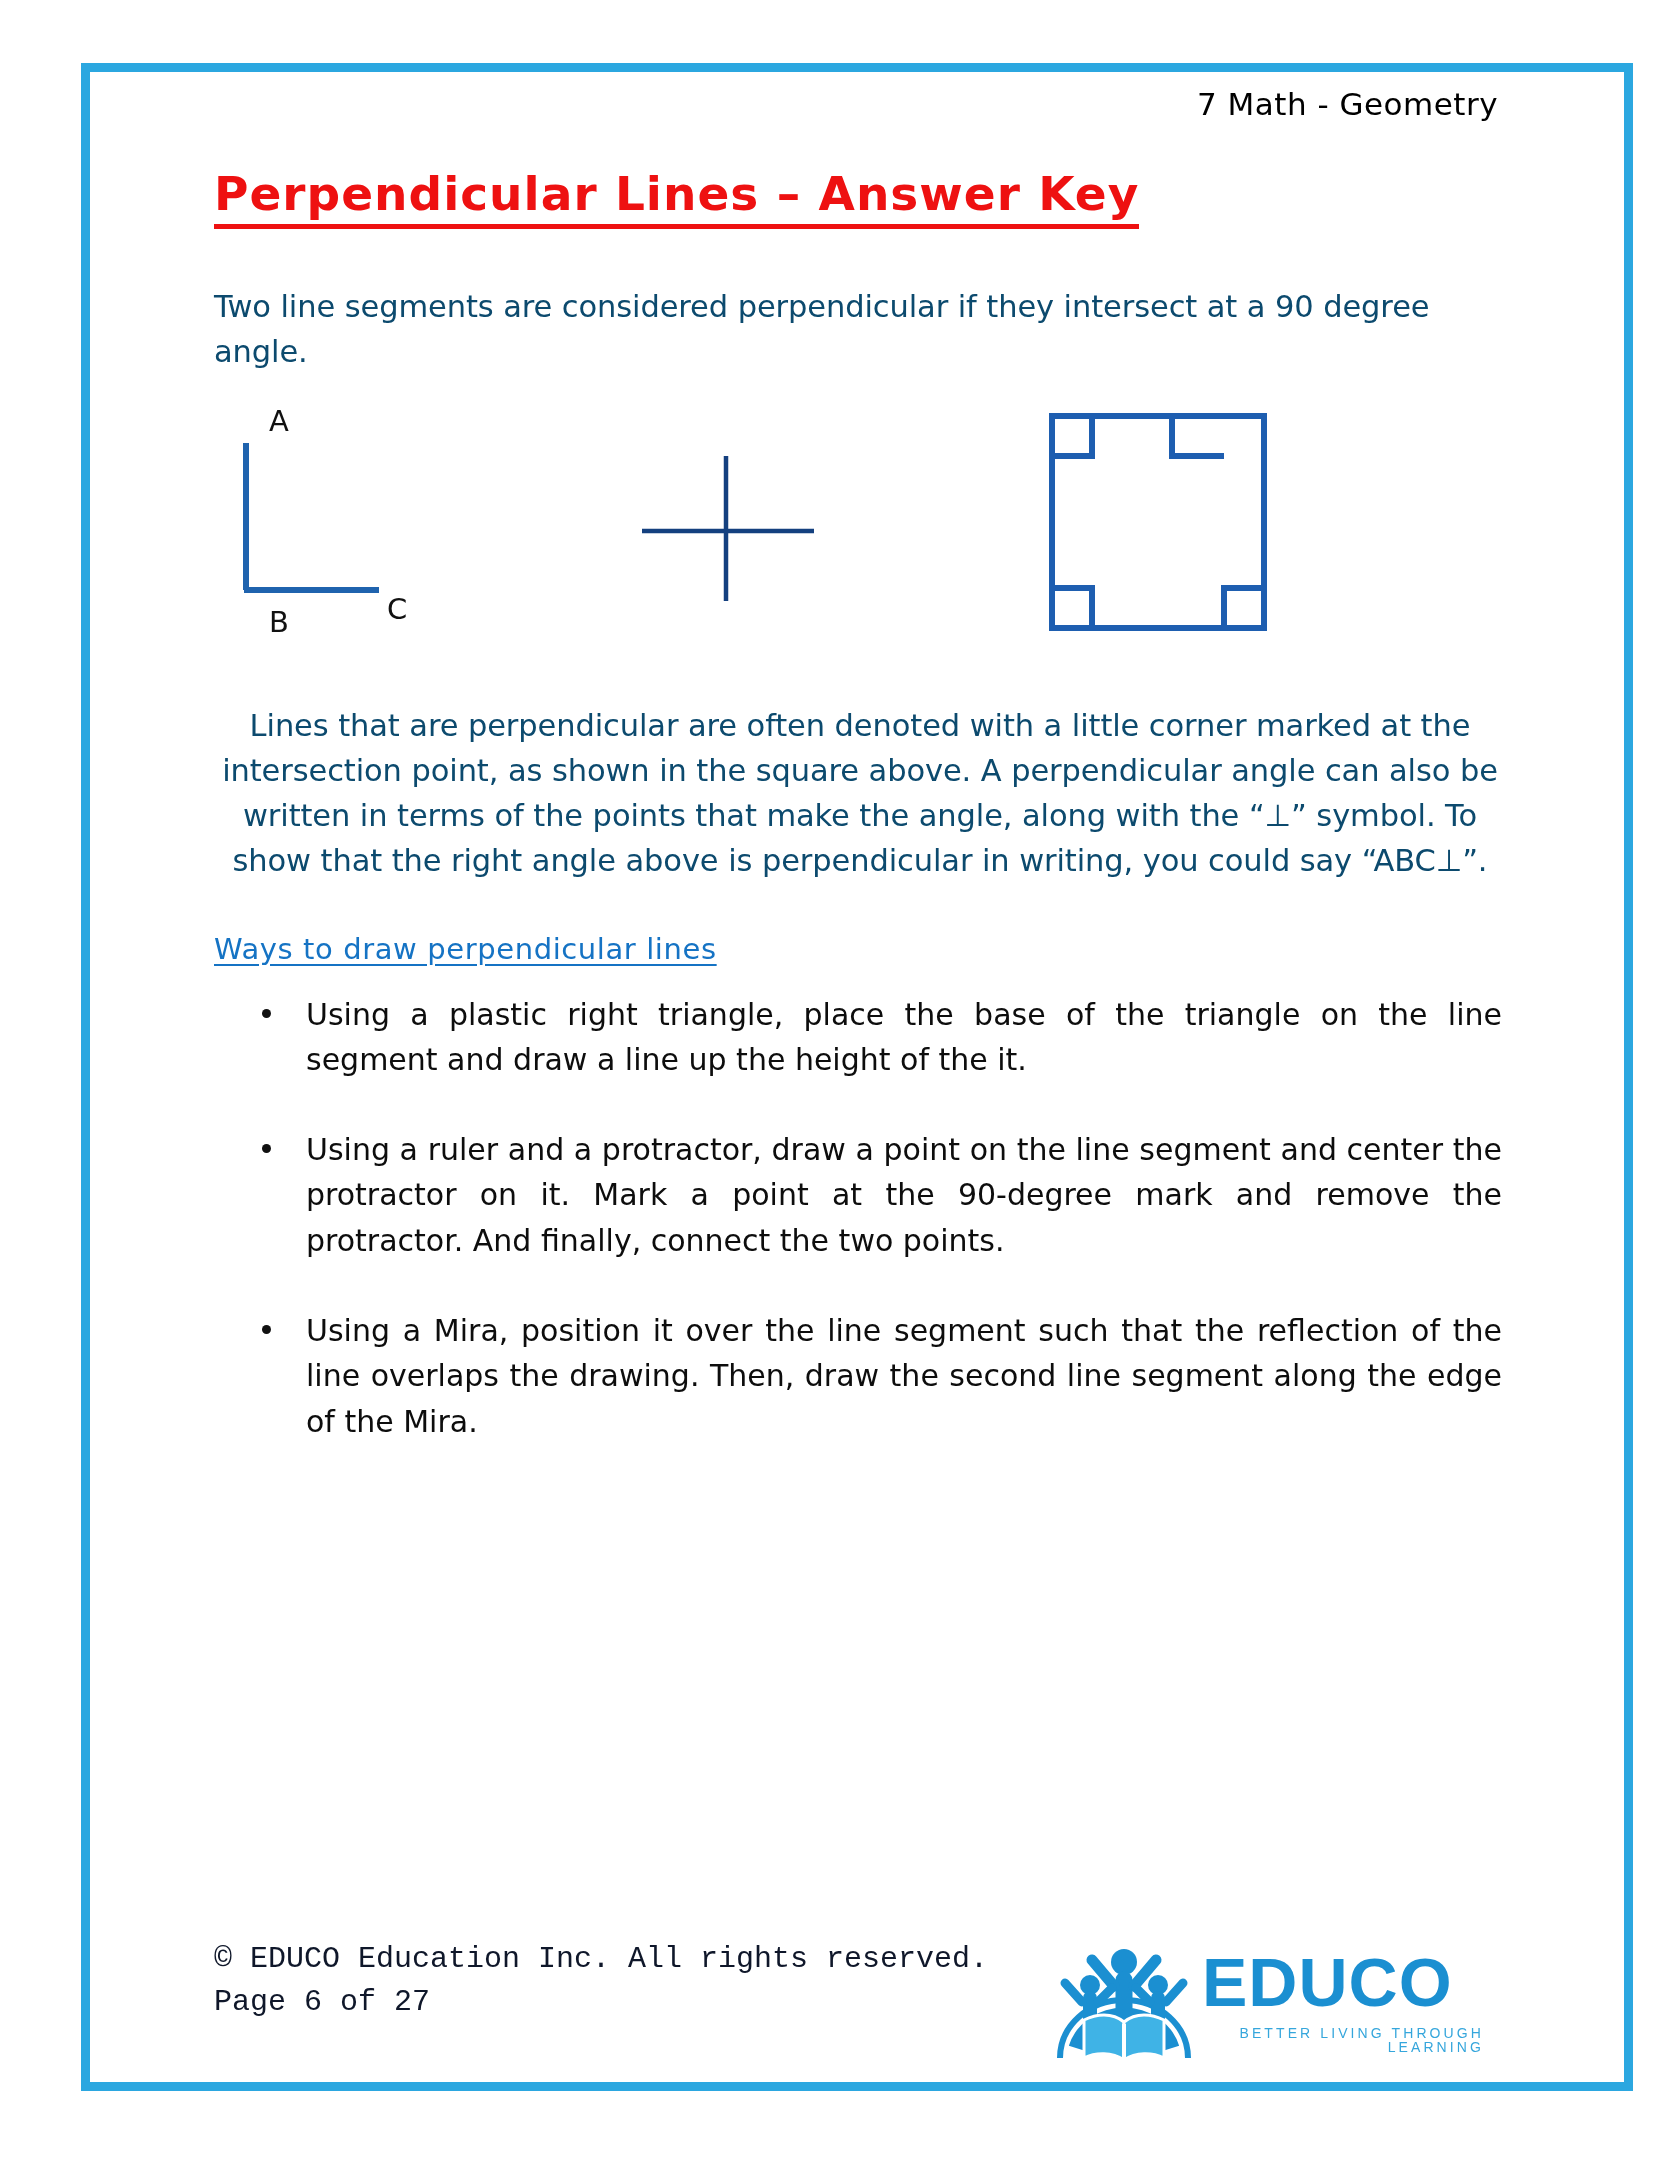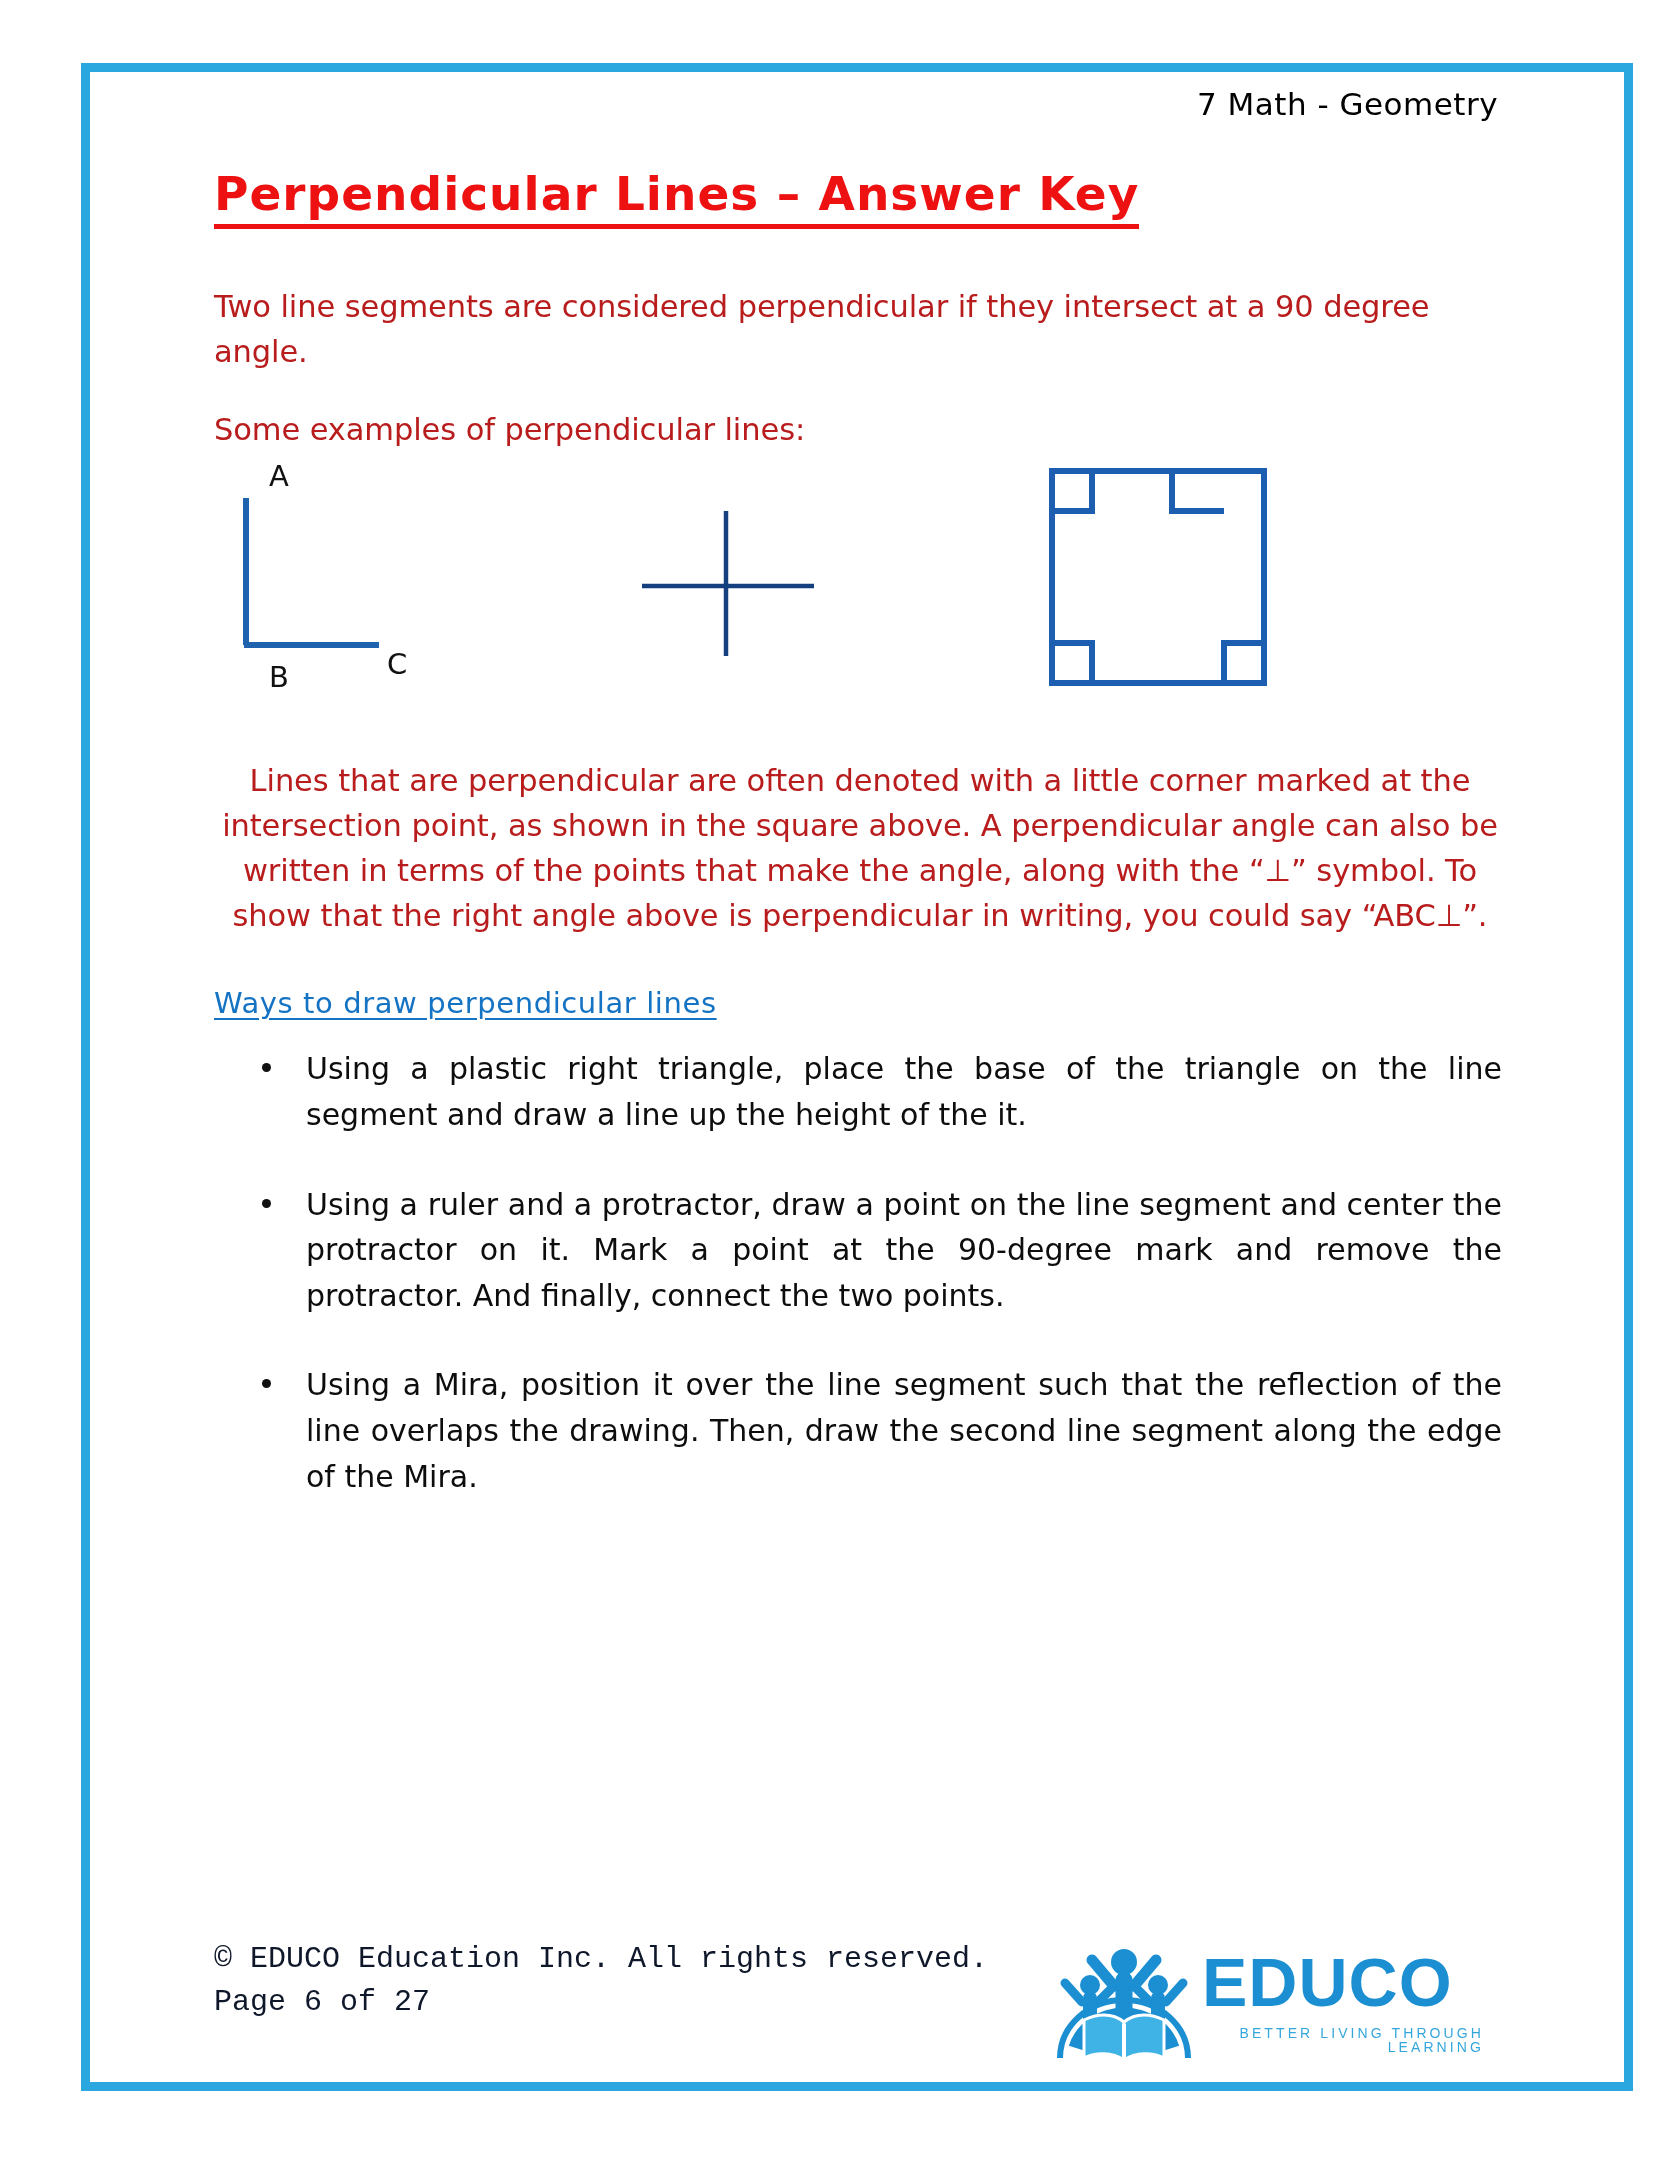--- a/index.html
+++ b/index.html
@@ -67,21 +67,21 @@
     border-bottom: 5px solid #ee1111;
     padding-bottom: 4px;
     display: inline-block;
     line-height: 1.1;
   }
 
   p.body-text {
     font-family: "DejaVu Sans", sans-serif;
     font-size: 30.5px;
     line-height: 1.47;
-    color: #b91c1c;
+    color: #0c4a6e;
     margin: 9px 0 34px 0;
     letter-spacing: -0.1px;
   }
 
   
   #figures {
     position: relative;
     height: 250px;
     margin-top: 6px;
     margin-bottom: 46px;
@@ -191,21 +191,20 @@
   <div id="page-border"></div>
 
   <div id="content">
 
     <div class="doc-header">7 Math - Geometry</div>
 
     <div class="doc-title"><span class="titletext">Perpendicular Lines – Answer Key</span></div>
 
     <p class="body-text">Two line segments are considered perpendicular if they intersect at a 90 degree angle.</p>
 
-    <p class="body-text" style="margin-bottom:10px;">Some examples of perpendicular lines:</p>
 
     <div id="figures">
 
       <div class="fig" style="left:0px; top:0px; width:230px; height:230px;">
         <span class="fig-label" style="left:55px; top:-4px;">A</span>
         <svg width="230" height="200" viewBox="0 0 230 200" style="position:absolute; left:0; top:30px;">
           <path d="M 32 5 L 32 152" stroke="#1f63ae" stroke-width="6" fill="none" stroke-linecap="butt"></path>
           <path d="M 30 152 L 165 152" stroke="#1f63ae" stroke-width="6" fill="none" stroke-linecap="butt"></path>
         </svg>
         <span class="fig-label" style="left:55px; top:197px;">B</span>

